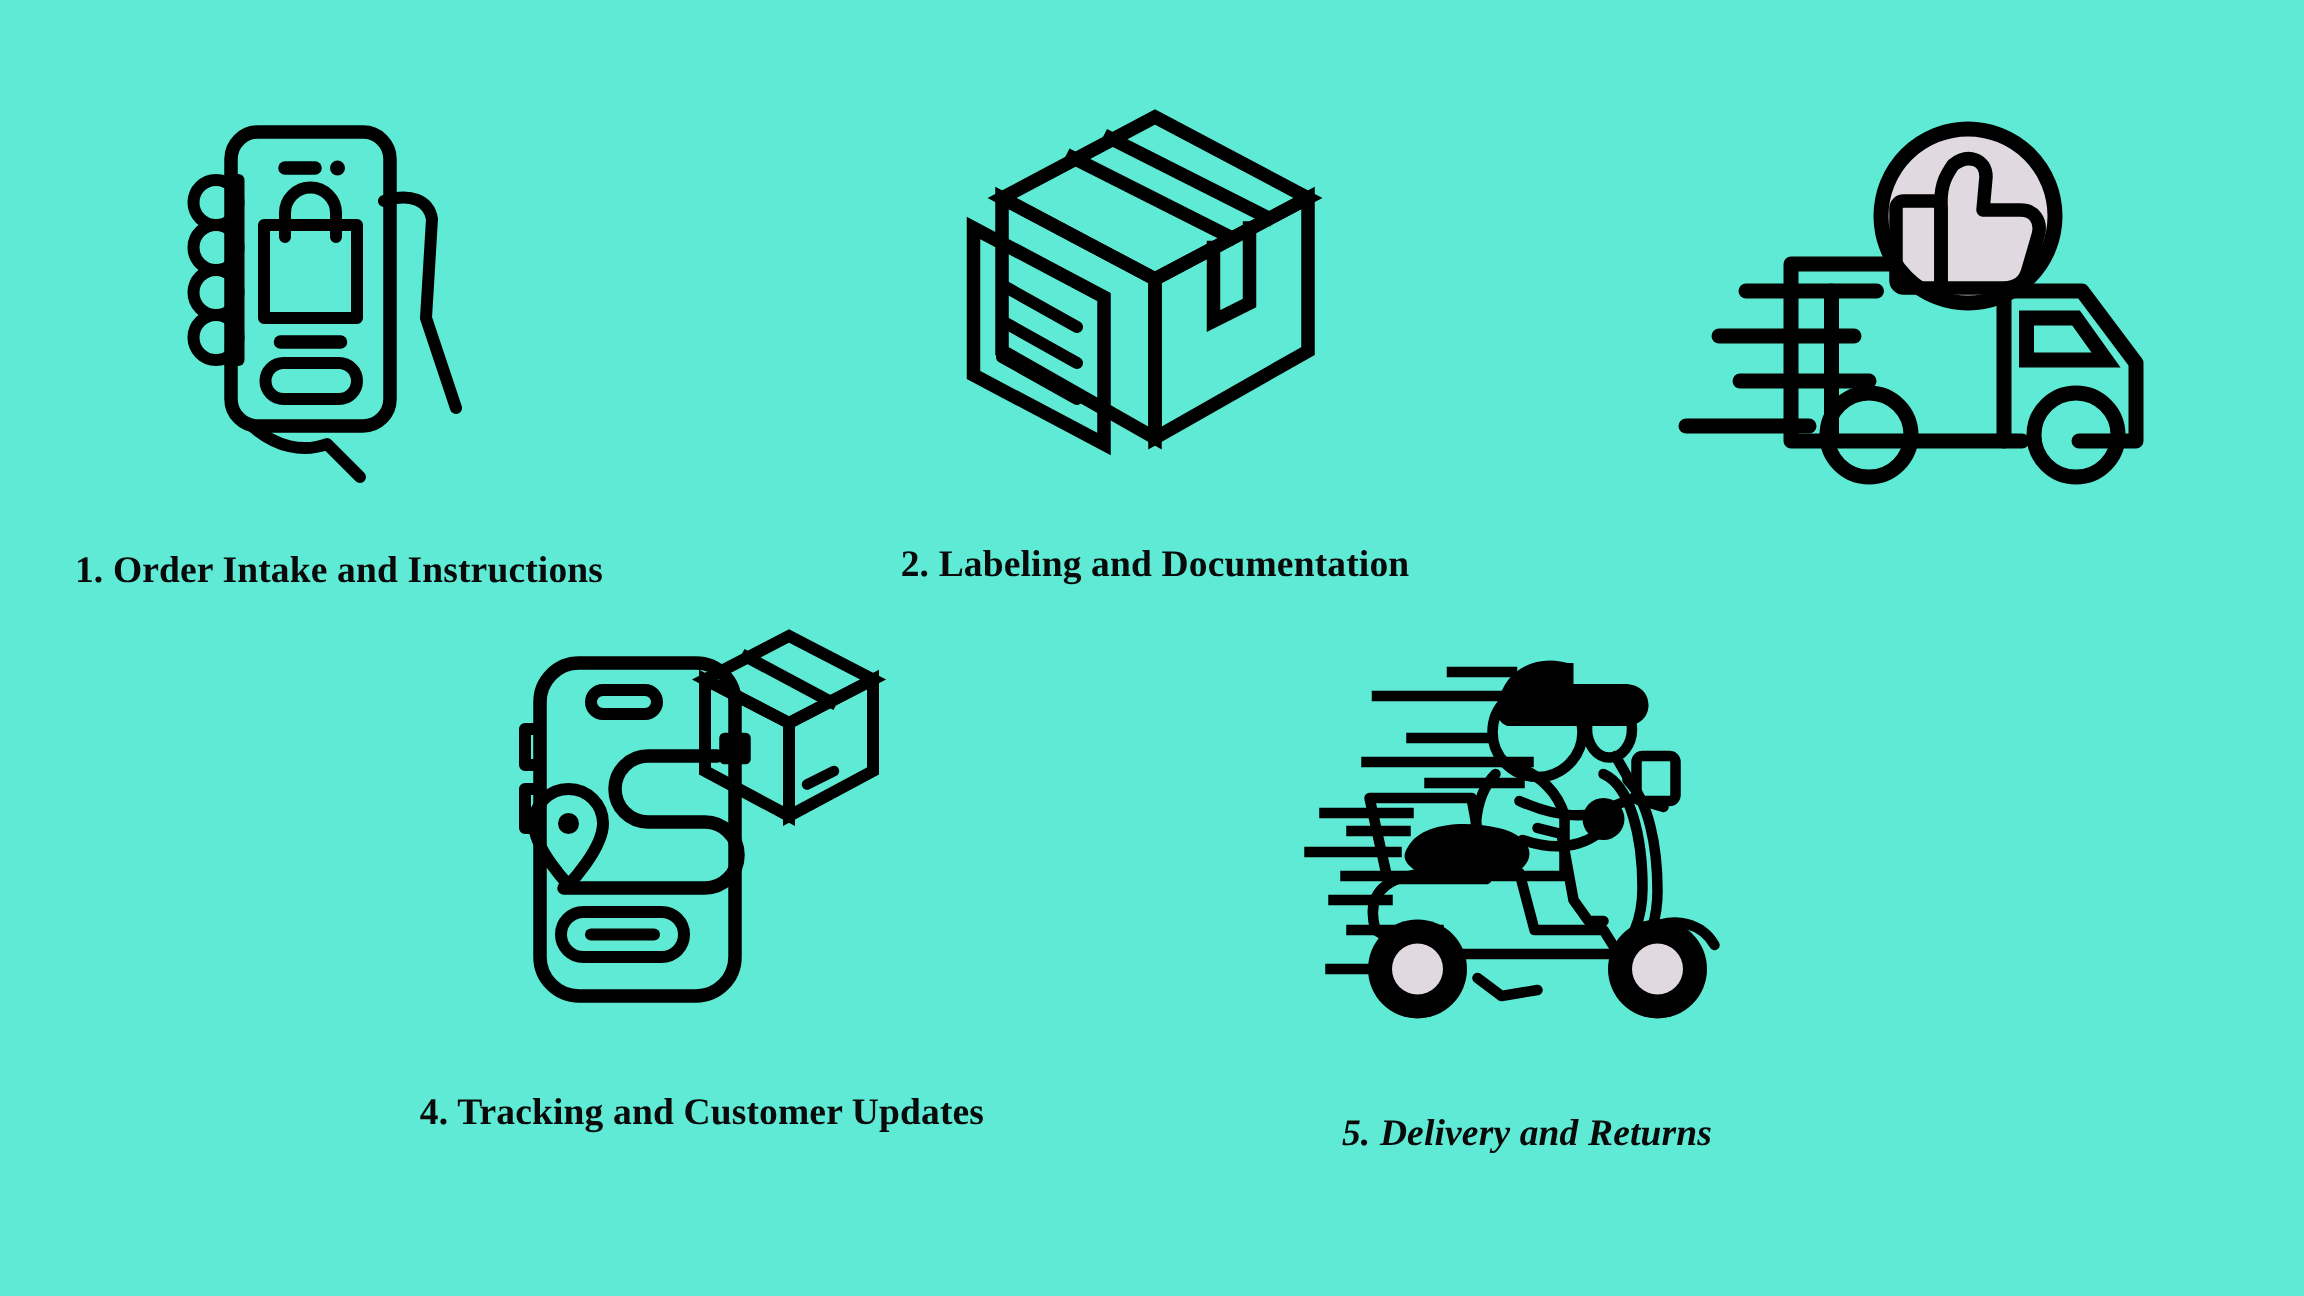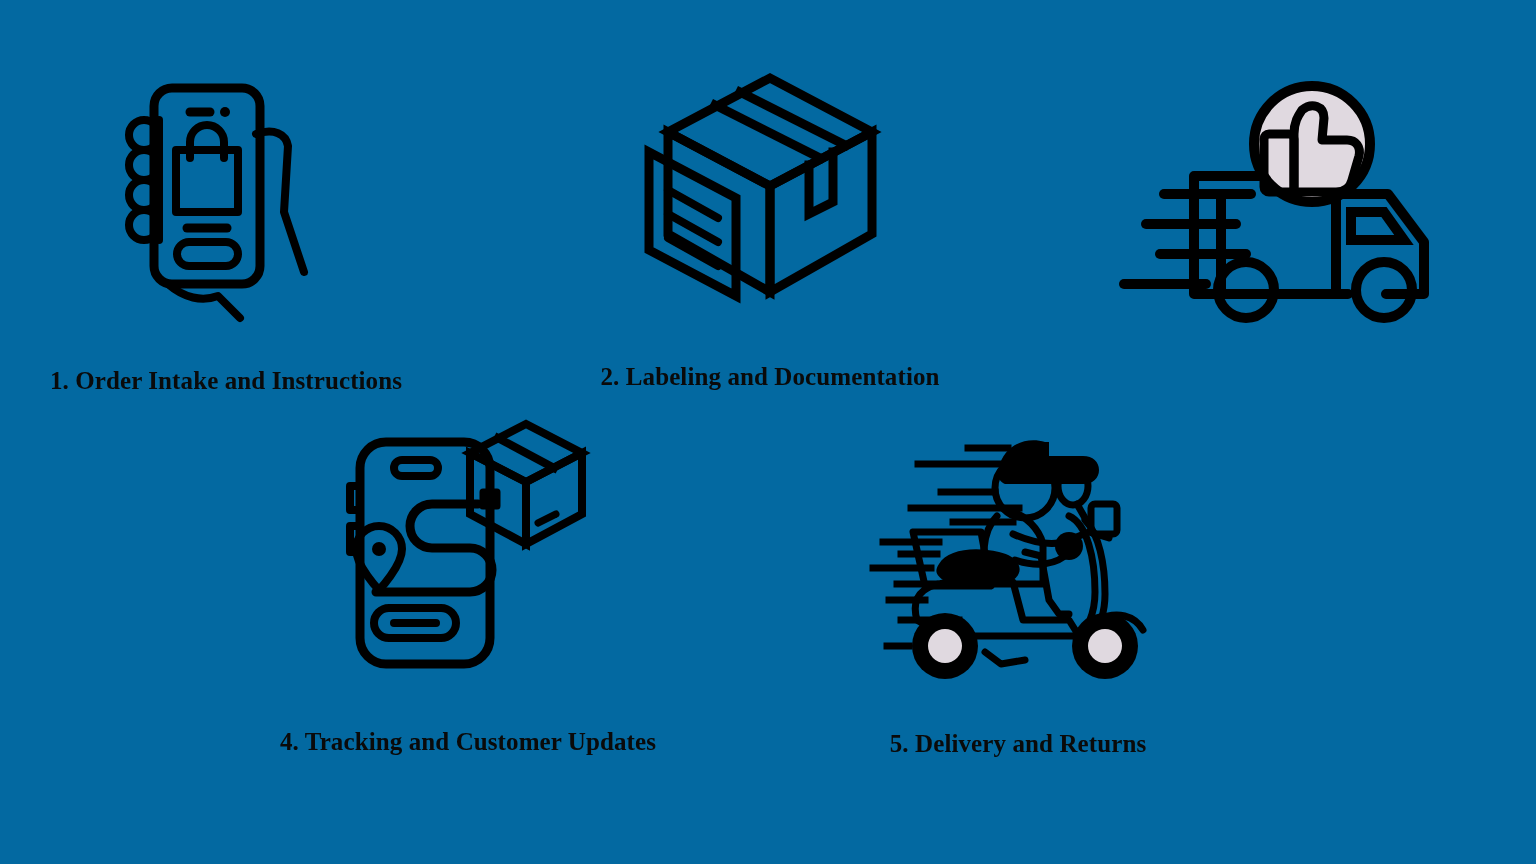--- a/index.html
+++ b/index.html
@@ -11,21 +11,21 @@
     width: 1536px;
     height: 864px;
     background: #e0d9e0;
     font-family: "Liberation Serif", "DejaVu Serif", serif;
     overflow: hidden;
     position: relative;
   }
   .slide {
     position: absolute;
     inset: 0;
-    background: #0369a1;
+    background: #5eead4;
   }
   .step {
     position: absolute;
     display: flex;
     flex-direction: column;
     align-items: center;
   }
   .step-icon {
     display: block;
   }
@@ -49,21 +49,21 @@
   #step-3 { left: 1098px;top: 72px;  width: 366px; }
 
   
   #step-4 { left: 274px; top: 430px; width: 388px; }
   #step-5 { left: 886px; top: 424px; width: 264px; }
 
   #step-1 .step-label { margin-top: 46px; }
   #step-2 .step-label { margin-top: 42px; }
   #step-3 .step-label { margin-top: 40px; }
   #step-4 .step-label { margin-top: 54px; text-align: right; }
-  #step-5 .step-label { margin-top: 42px; }
+  #step-5 .step-label { margin-top: 54px; font-style: italic; }
 
   .ink {
     fill: none;
     stroke: #000000;
     stroke-linecap: round;
     stroke-linejoin: round;
   }
   .ink-sq {
     fill: none;
     stroke: #000000;

